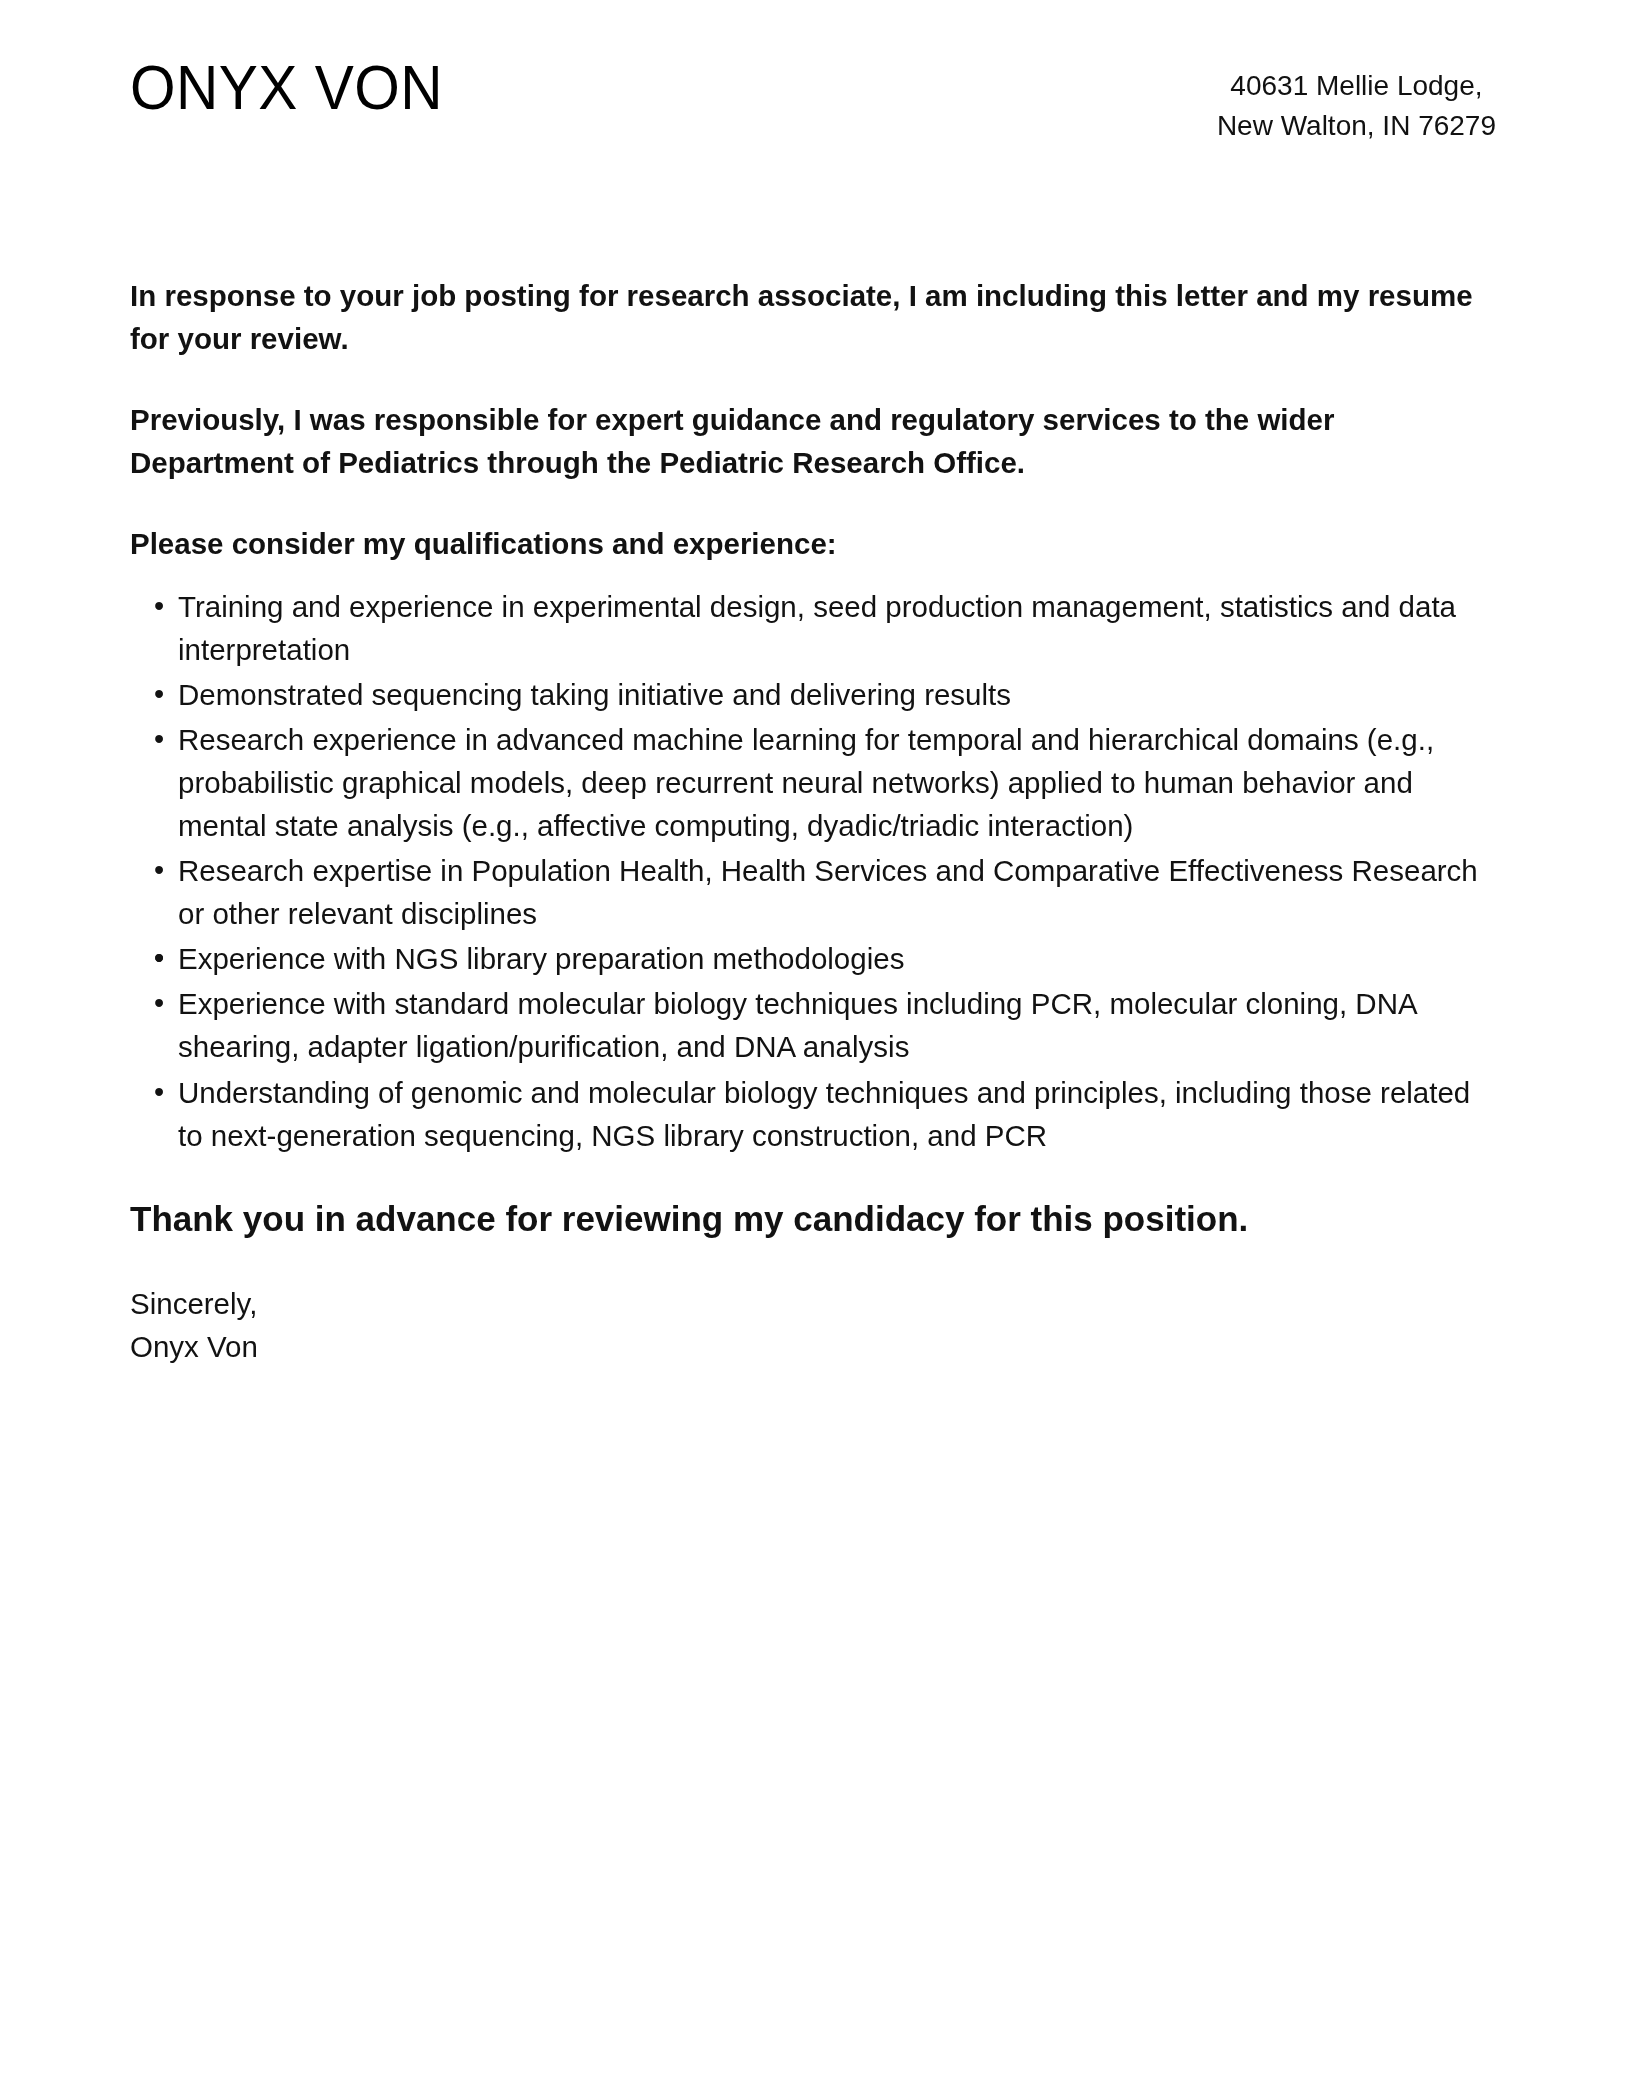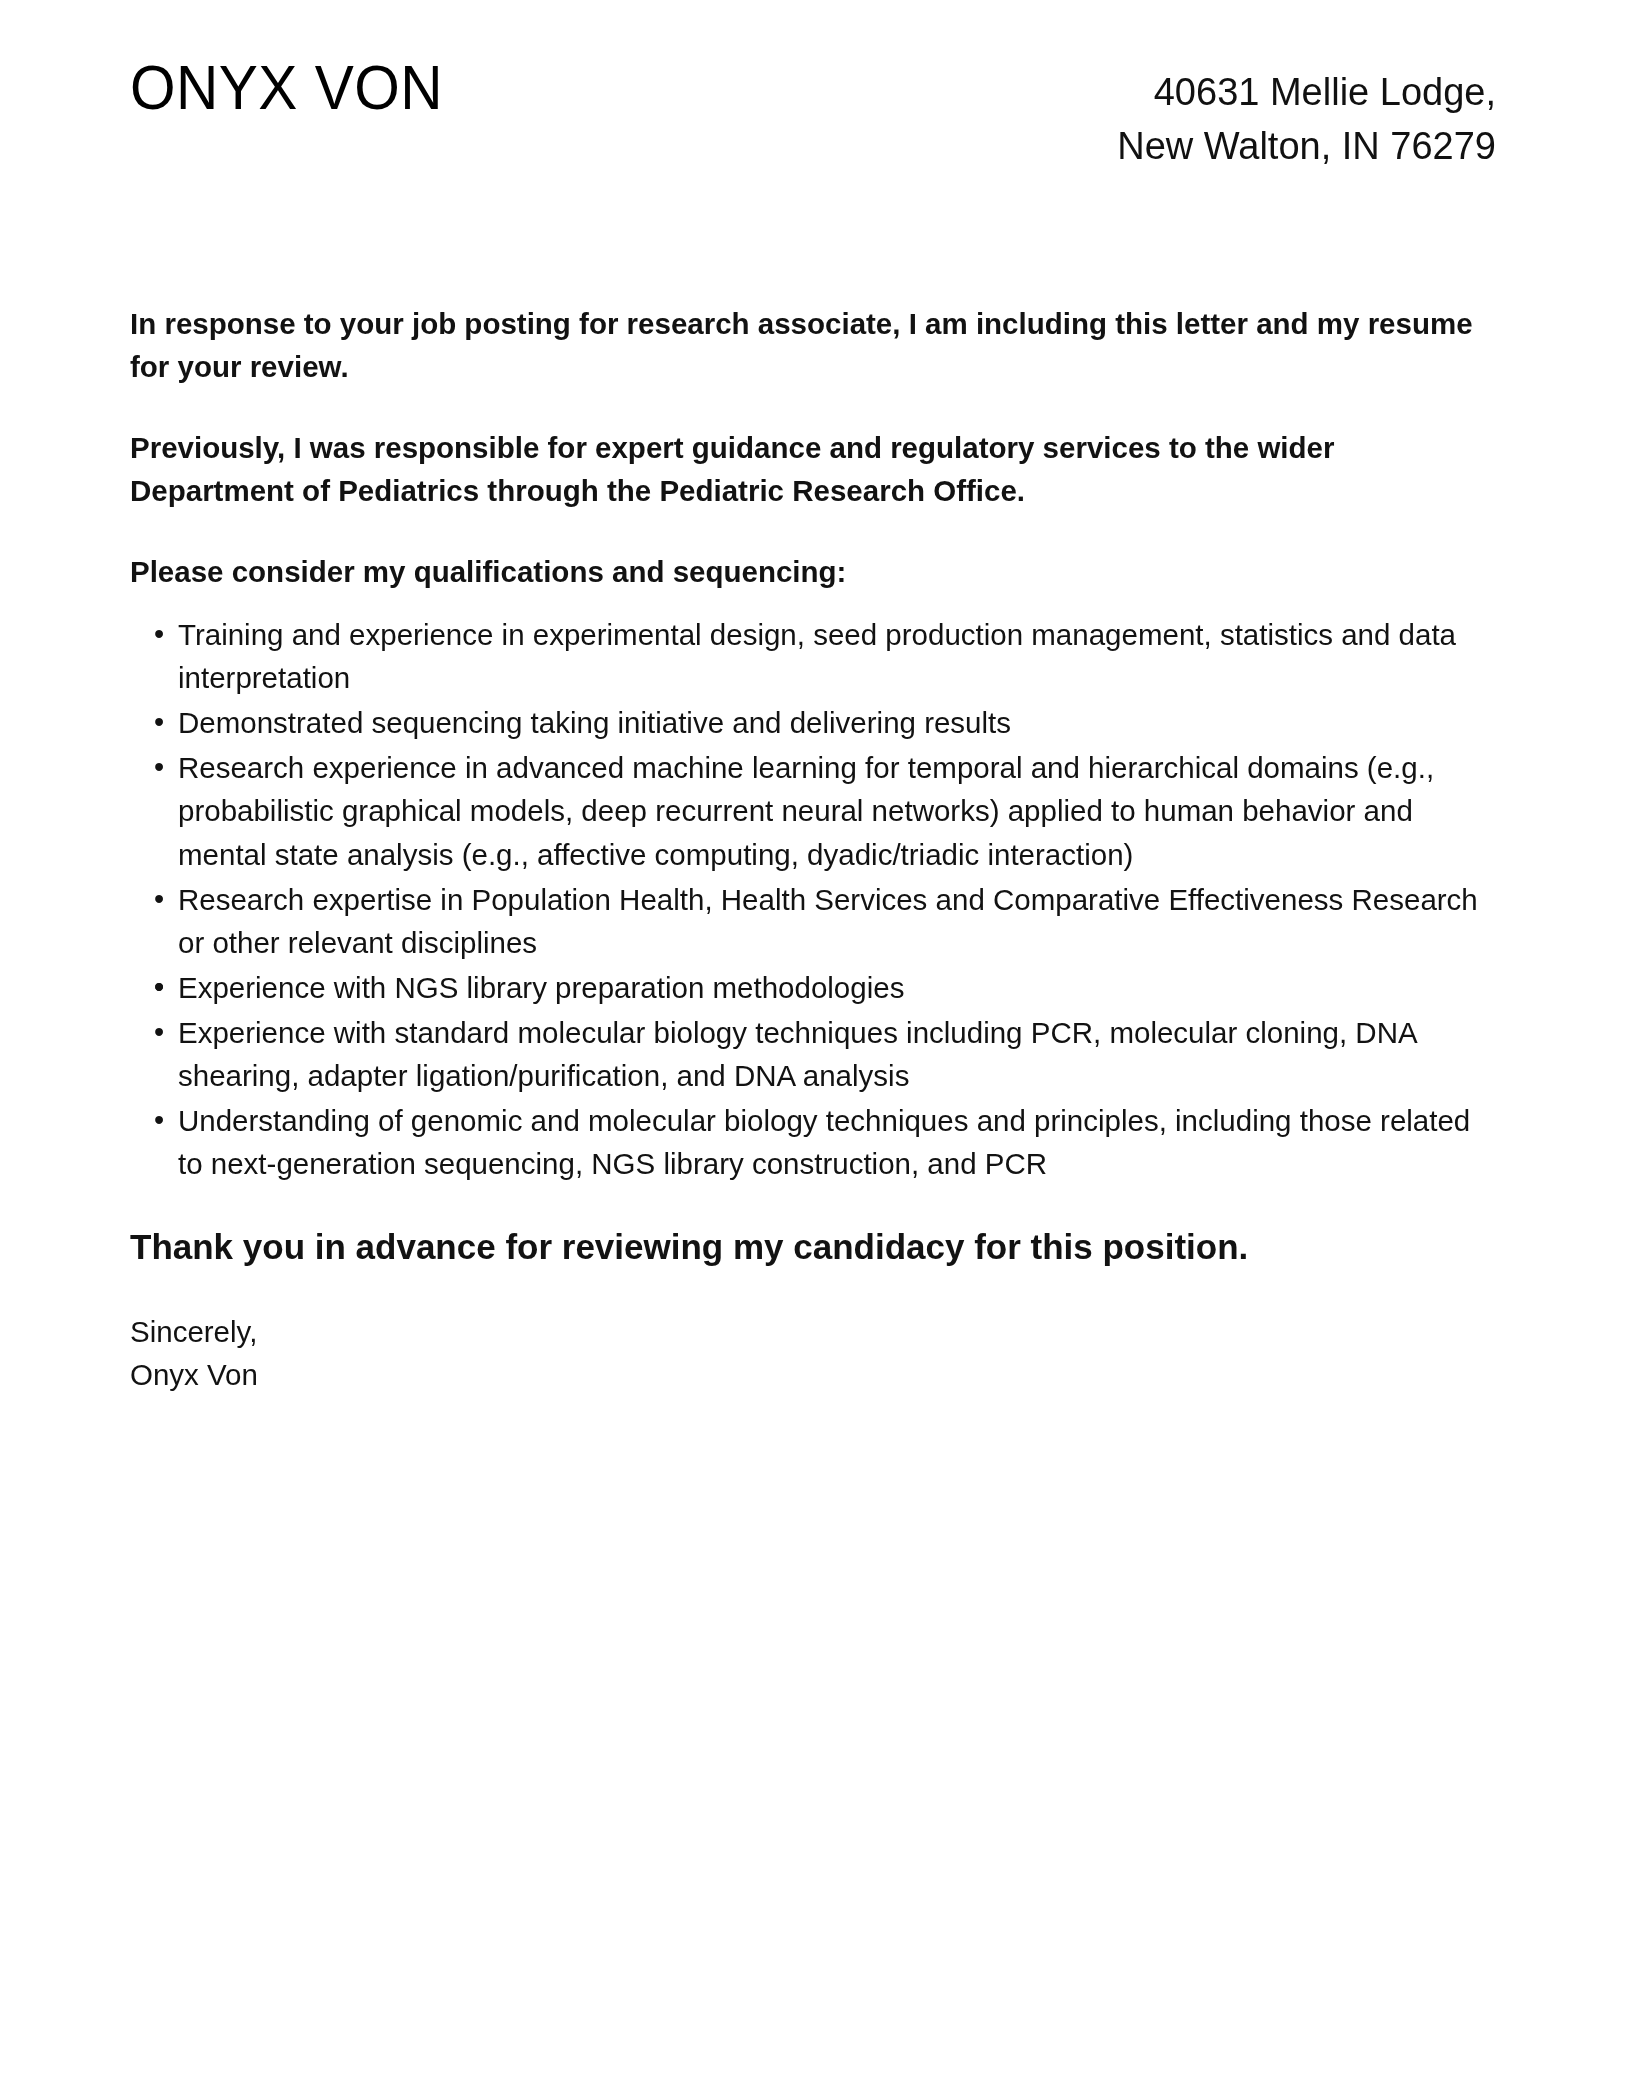--- a/index.html
+++ b/index.html
@@ -40,22 +40,22 @@
     font-size: 63px;
     line-height: 1.0;
     font-weight: 400;
     letter-spacing: 0.5px;
     transform: scaleX(0.93);
     transform-origin: left top;
     white-space: nowrap;
     color: #000000;
   }
   .contact-block {
-    text-align: right;
-    font-size: 38px;
+    text-align: center;
+    font-size: 28px;
     line-height: 1.42;
     font-weight: 400;
     color: #111111;
     padding-top: 10px;
     white-space: nowrap;
   }
   .contact-line { display: block; }
 
   
   .letter-body {
@@ -120,21 +120,21 @@
       </div>
     </div>
 
     <div class="letter-body">
 
 
       <p class="para">In response to your job posting for research associate, I am including this letter and my resume for your review.</p>
 
       <p class="para">Previously, I was responsible for expert guidance and regulatory services to the wider Department of Pediatrics through the Pediatric Research Office.</p>
 
-      <p class="para qual-intro">Please consider my qualifications and sequencing:</p>
+      <p class="para qual-intro">Please consider my qualifications and experience:</p>
 
       <ul class="qual-list">
         <li>
           <span class="bullet-dot">•</span>
           <span>Training and experience in experimental design, seed production management, statistics and data interpretation</span>
         </li>
         <li>
           <span class="bullet-dot">•</span>
           <span>Demonstrated sequencing taking initiative and delivering results</span>
         </li>

